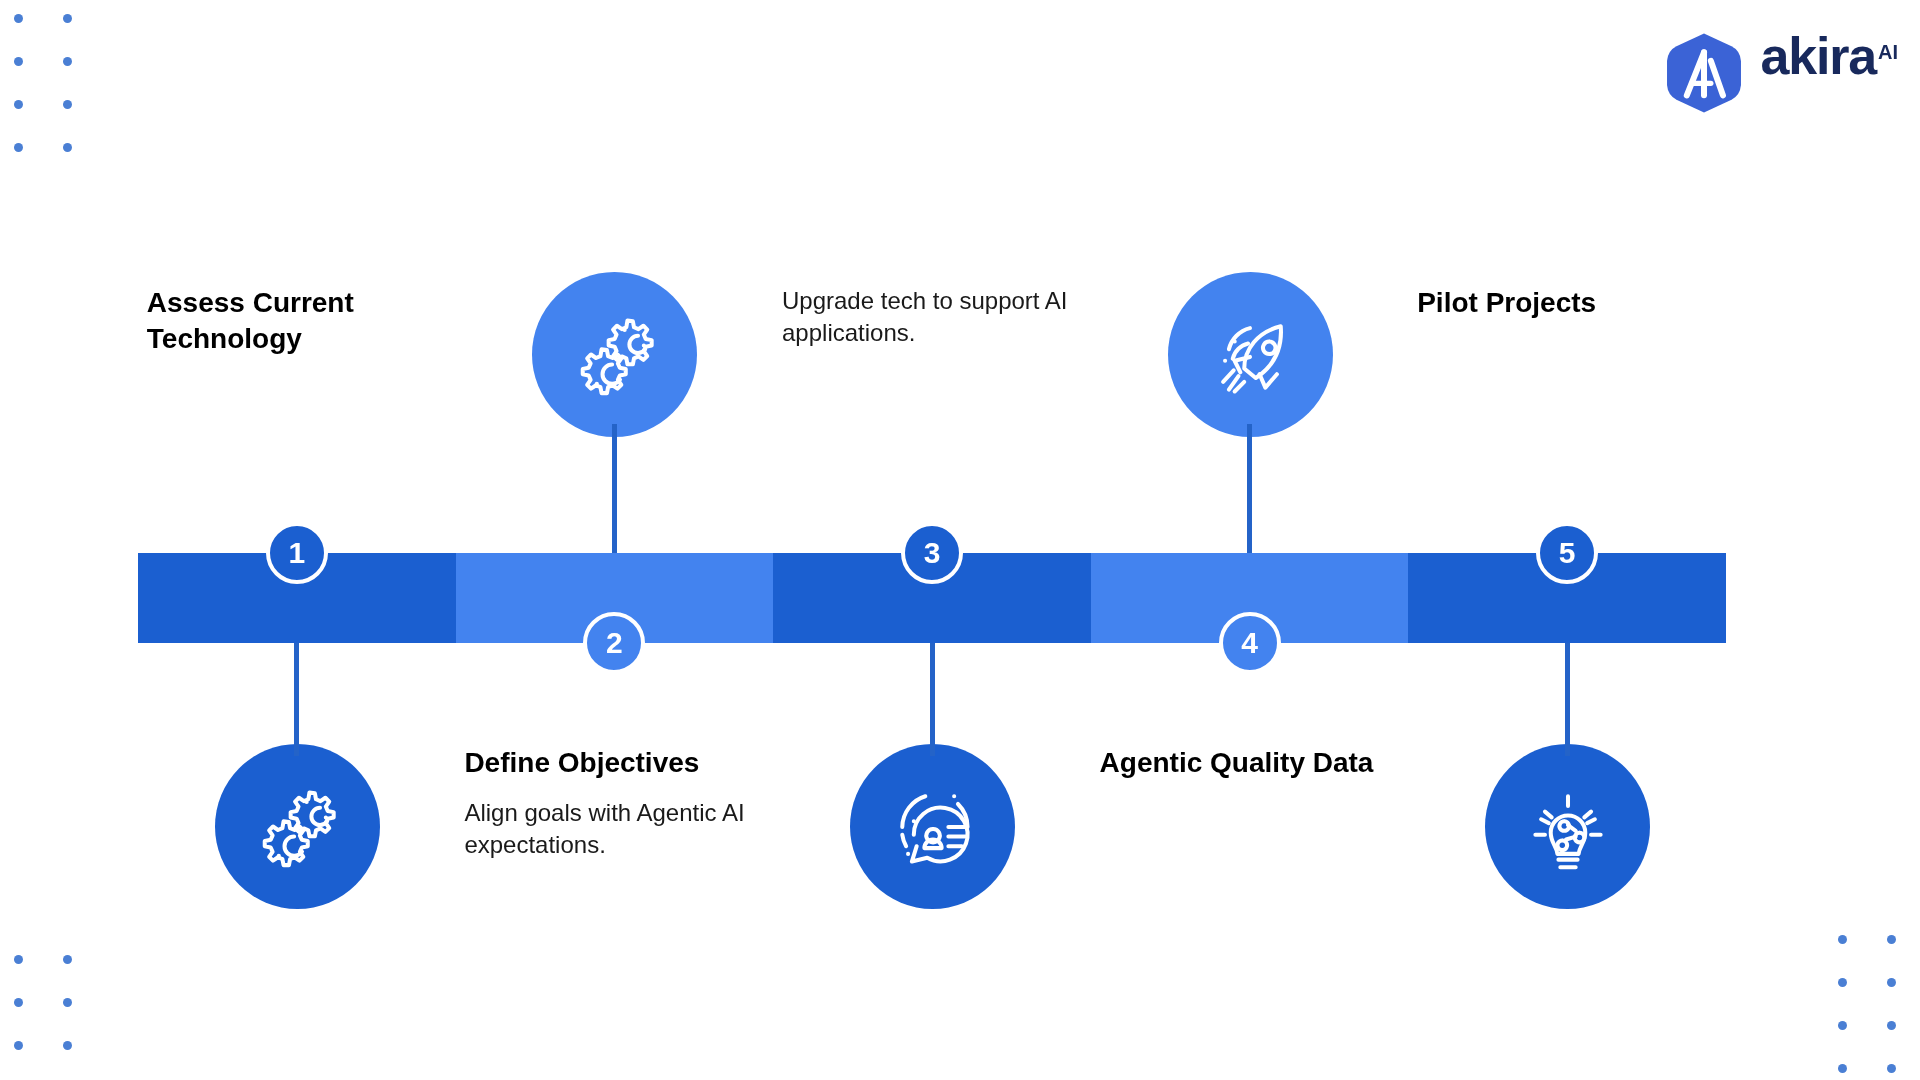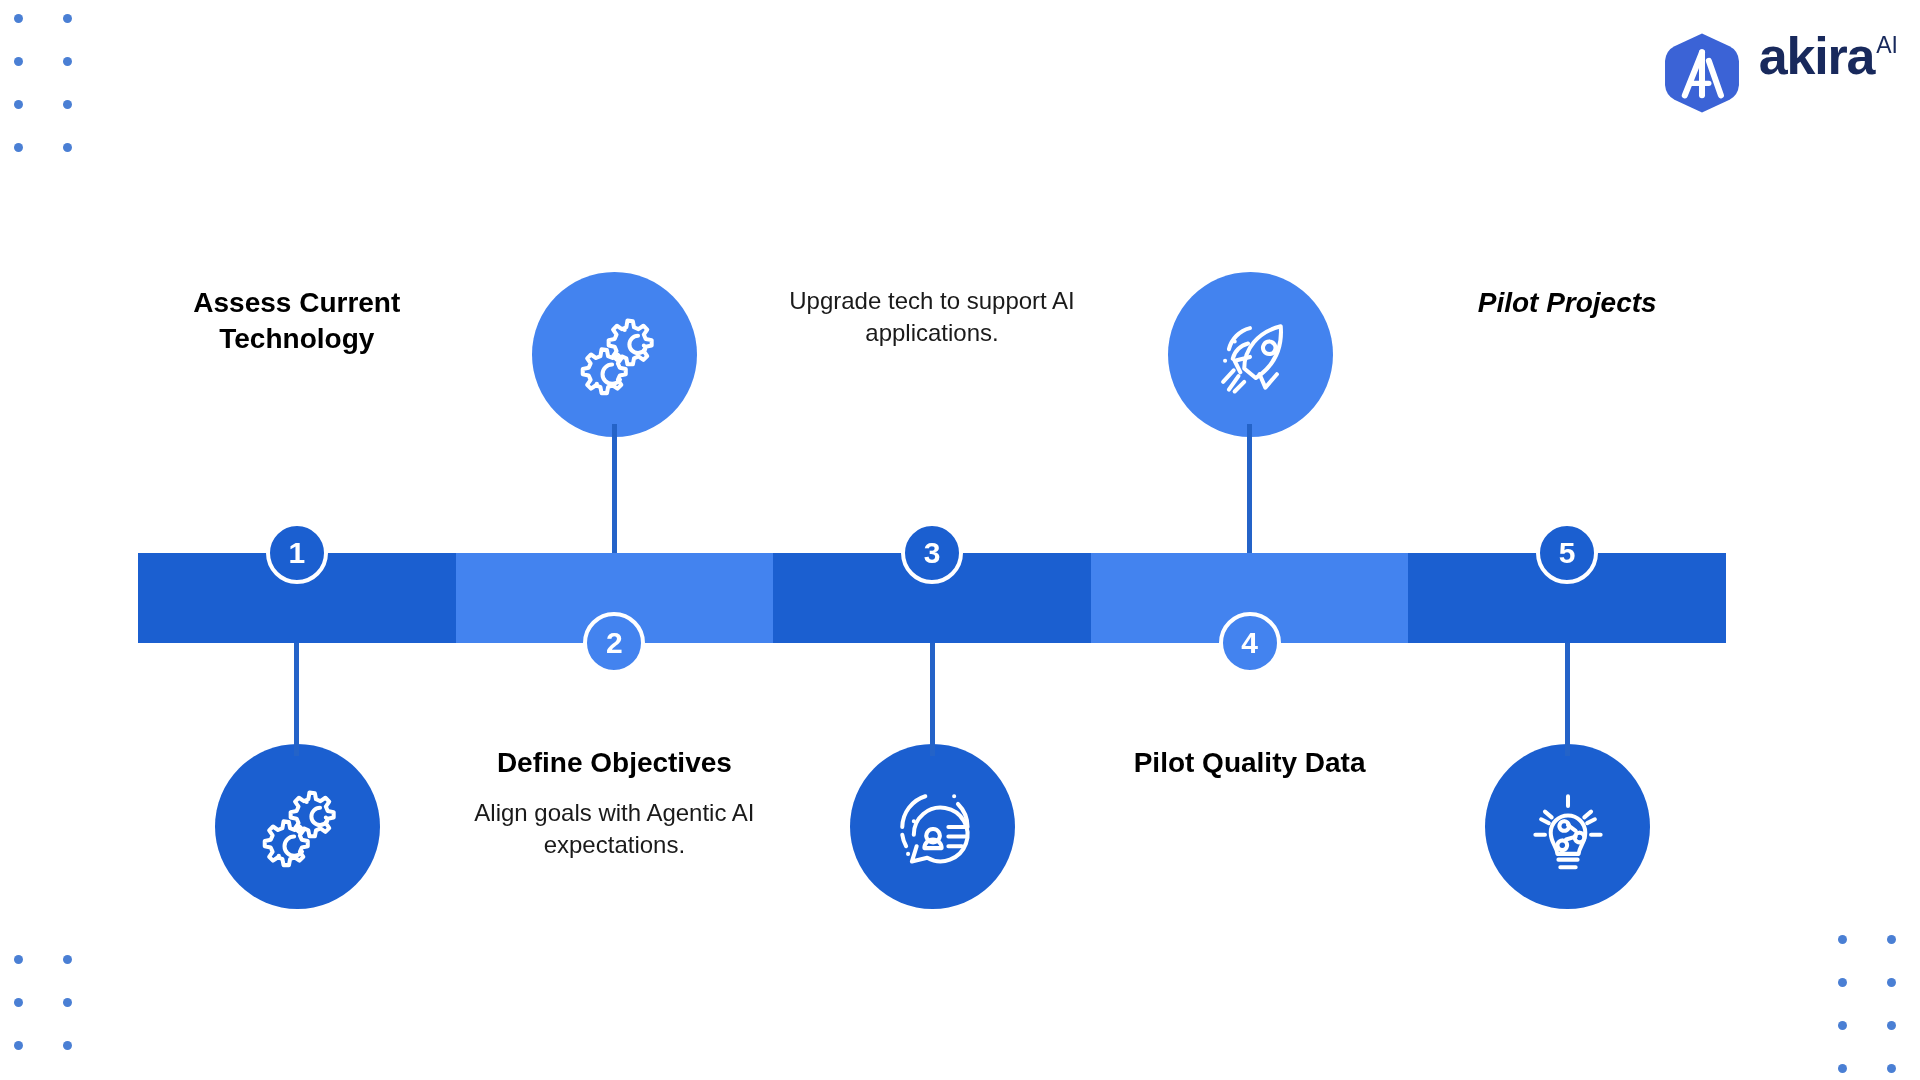--- a/index.html
+++ b/index.html
@@ -28,22 +28,22 @@
 
   
   #logo { position: absolute; right: 22px; top: 30px; display: flex; gap: 14px; }
   #logo-mark { width: 86px; height: 86px; flex: none; }
   #logo-wordmark { display: flex; align-items: flex-start; }
   #logo-text {
     font-size: 52px; font-weight: bold; color: #18295c;
     letter-spacing: -1.2px; line-height: 1;
   }
   #logo-superscript {
-    font-size: 23px; font-weight: normal; color: #18295c;
-    line-height: 1; margin-top: 4px; margin-left: 2px;
+    font-size: 20px; font-weight: bold; color: #18295c;
+    line-height: 1; margin-top: 12px; margin-left: 2px;
   }
 
   
   #timeline-bar {
     position: absolute; left: 138px; top: 553px;
     width: 1588px; height: 90px; display: flex;
   }
   .bar-segment { height: 100%; }
 
   
@@ -62,21 +62,21 @@
   
   .icon-circle {
     position: absolute; width: 165px; height: 165px; border-radius: 50%;
     display: flex; align-items: center; justify-content: center;
   }
   .icon-circle.light { background: #4383ef; }
   .icon-circle.dark  { background: #1b5fd0; }
   .icon-circle svg { width: 96px; height: 96px; }
 
   
-  .step-text { position: absolute; width: 300px; text-align: center; }
+  .step-text { position: absolute; width: 300px; }
   .step-title {
     font-size: 28px; font-weight: bold; color: #000000;
     line-height: 1.28; margin-bottom: 16px;
   }
   .step-desc {
     font-size: 24px; color: #1a1a1a; line-height: 1.32;
   }
 </style>
 </head>
 <body>
@@ -206,35 +206,35 @@
       <path d="M60 70 L66 84 L78 70"></path>
       <path d="M38 72 L28 86 M44 78 L34 88 M33 66 L22 78"></path>
       <path d="M28 44 a30 30 0 0 1 22-22"></path>
       <path d="M32 54 a22 22 0 0 1 16-16"></path>
       <path d="M24 56 l.1 0 M34 36 l.1 0"></path>
     </g>
         </svg>
       </div>
       <div class="stem" style="left: 1247.1px; top: 424px; height: 129px;"></div>
       <div class="step-text" style="left: 1099.6px; top: 745px;">
-        <div class="step-title">Pilot Quality Data</div>
+        <div class="step-title">Agentic Quality Data</div>
       </div>
       <div class="marker up" style="left: 1536.2px; top: 522px;">
         <span>5</span>
       </div>
       <div class="icon-circle dark" style="left: 1485.2px; top: 744px;">
         <svg viewBox="0 0 100 100">
     <g fill="none" stroke="#ffffff" stroke-width="4.2" stroke-linecap="round" stroke-linejoin="round">
       <path d="M32 56 a18 18 0 0 1 36 0 c0 10 -6 14 -7 22 L39 78 C38 70 32 66 32 56 Z"></path>
       <path d="M40 84 L60 84 M42 92 L58 92"></path>
       <path d="M50 18 L50 28 M26 34 L33 40 M74 34 L67 40 M16 58 L26 58 M84 58 L74 58 M22 42 L30 46 M78 42 L70 46"></path>
       <path d="M46 44 a5 5 0 1 0 .1 0 M62 56 a5 5 0 1 0 .1 0 M44 64 a5 5 0 1 0 .1 0"></path>
       <path d="M50 48 L58 54 M58 60 L48 63"></path>
     </g>
         </svg>
       </div>
       <div class="stem" style="left: 1564.7px; top: 643px; height: 113px;"></div>
-      <div class="step-text" style="left: 1417.2px; top: 285px; font-style: italic;">
+      <div class="step-text" style="left: 1417.2px; top: 285px;">
         <div class="step-title">Pilot Projects</div>
       </div>
     </div>
 
 </div>
 
 </body></html>

